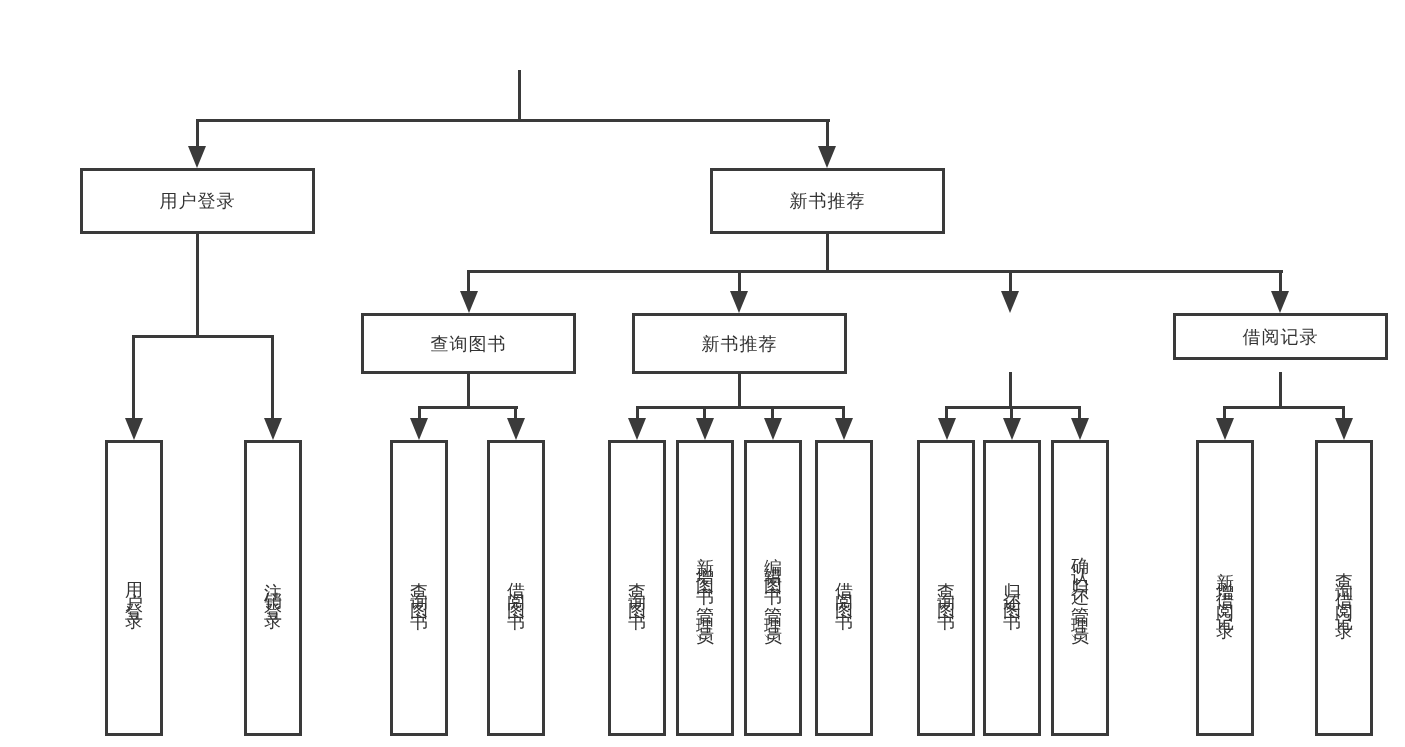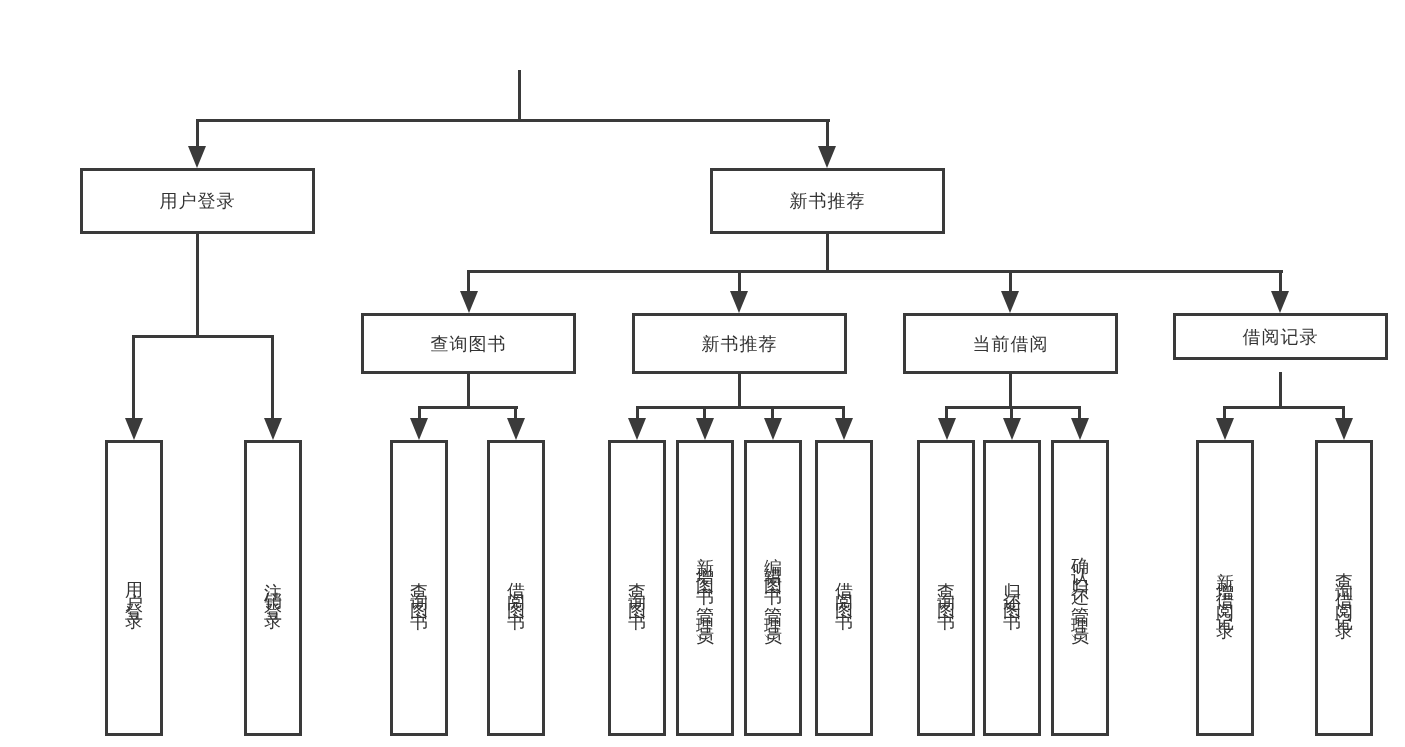--- a/index.html
+++ b/index.html
@@ -49,23 +49,20 @@
   </div>
 
   <div class="box" style="left:361px;top:313px;width:215px;height:61px">
     <span>查询图书</span>
   </div>
 
   <div class="box" style="left:632px;top:313px;width:215px;height:61px">
     <span>新书推荐</span>
   </div>
 
-  <div class="box" style="left:903px;top:313px;width:215px;height:61px">
-    <span>当前借阅</span>
-  </div>
 
   <div class="box" style="left:1173px;top:313px;width:215px;height:47px">
     <span>借阅记录</span>
   </div>
 
   <div class="box" style="left:105px;top:440px;width:58px;height:296px">
     <span class="vlabel">用户登录</span>
   </div>
   <div class="box" style="left:244px;top:440px;width:58px;height:296px">
     <span class="vlabel">注销登录</span>

